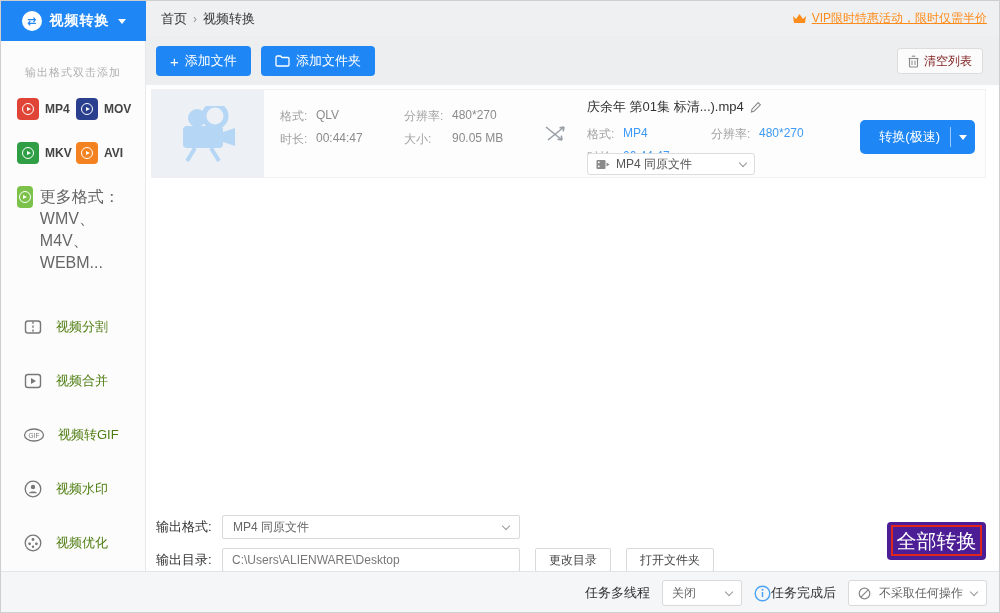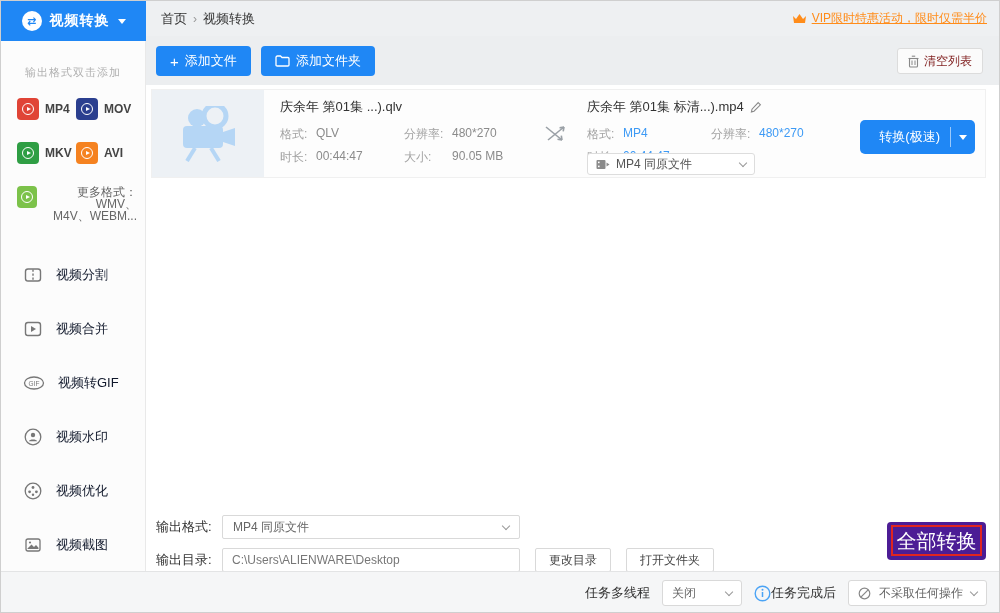--- a/index.html
+++ b/index.html
@@ -52,25 +52,25 @@
     content:""; width:10px; height:10px; border:1.5px solid #fff; border-radius:50%;
     position:absolute;
   }
   .fmt-ico::after {
     content:""; width:0; height:0; position:absolute;
     border-left:4px solid #fff; border-top:2.5px solid transparent; border-bottom:2.5px solid transparent;
     margin-left:1px;
   }
   .fmt-label { font-size:12px; color:#444; font-weight:bold; }
   .more-fmt { display:flex; gap:7px; padding:22px 8px 0 16px; cursor:pointer; }
-  .more-fmt-text { font-size:12px; color:#666; line-height:12px;text-align:right; }
+  .more-fmt-text { font-size:16px; color:#666; line-height:22px; }
   #menu { margin-top:26px; }
   .menu-item {
     height:54px; display:flex; align-items:center; gap:13px;
-    padding-left:22px; cursor:pointer; color:#0f172a;
+    padding-left:22px; cursor:pointer; color:#4d7c0f;
   }
   .menu-item svg { flex:0 0 auto; }
   .menu-label { font-size:13px; }
 
   
   #main-band {
     position:absolute; left:145px; top:35px; width:855px; height:49px;
     background:#eceef0;
   }
   #main-panel {
@@ -306,21 +306,20 @@
         <circle cx="22" cy="12" r="9" fill="#b5d6f5"></circle>
         <circle cx="40" cy="10" r="11" fill="none" stroke="#b5d6f5" stroke-width="5"></circle>
         <rect x="8" y="20" width="40" height="22" rx="4" fill="#b5d6f5"></rect>
         <path d="M48 26 L60 22 L60 40 L48 36 Z" fill="#b5d6f5"></path>
         <line x1="20" y1="42" x2="12" y2="55" stroke="#b5d6f5" stroke-width="4"></line>
         <line x1="36" y1="42" x2="44" y2="55" stroke="#b5d6f5" stroke-width="4"></line>
       </svg>
     </div>
 
     <div class="src-info">
-      <div class="file-title">庆余年 第01集 ...).qlv</div>
       <div class="meta">
         <span class="m-label">格式:</span>
         <span class="m-val">QLV</span>
         <span class="m-label">分辨率:</span>
         <span class="m-val">480*270</span>
         <span class="m-label">时长:</span>
         <span class="m-val">00:44:47</span>
         <span class="m-label">大小:</span>
         <span class="m-val">90.05 MB</span>
       </div>

